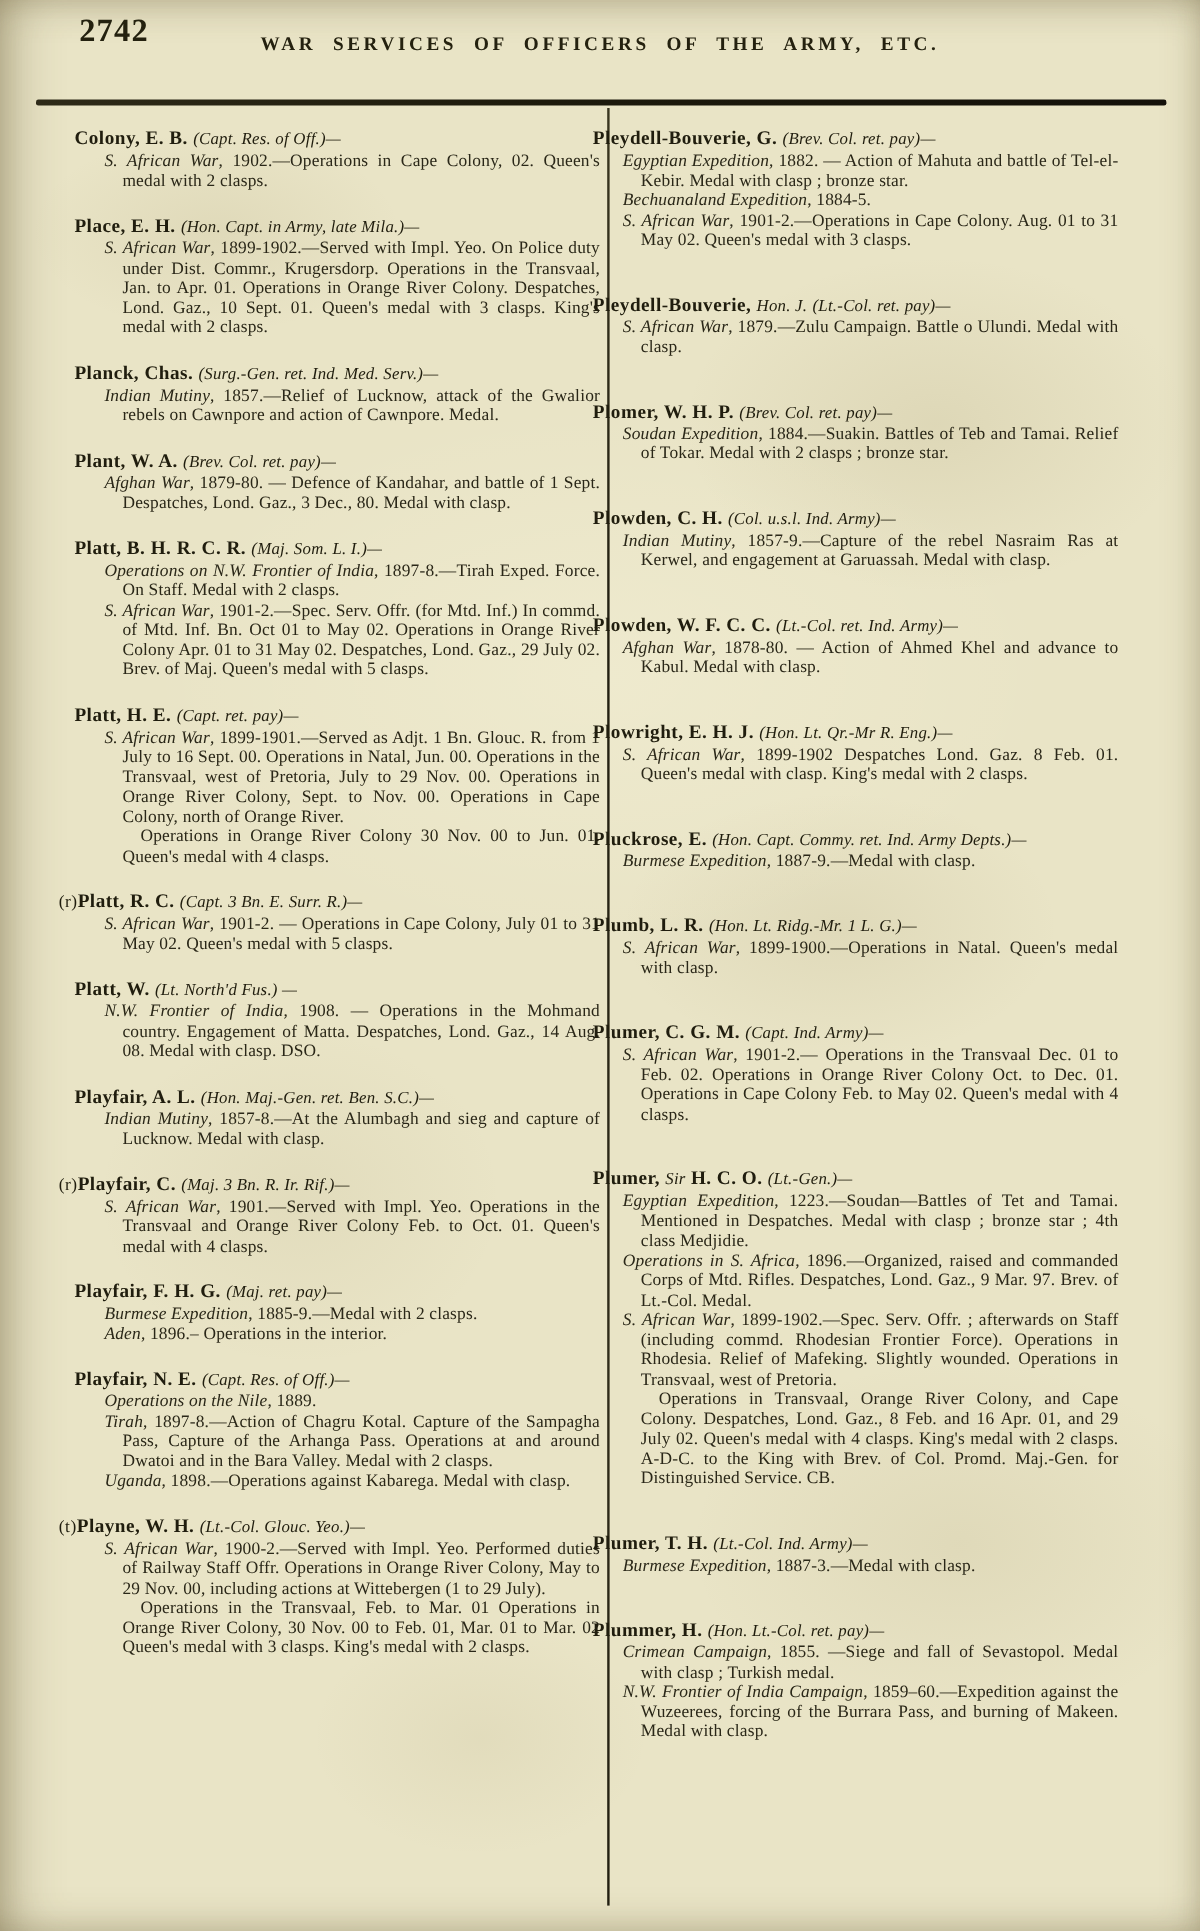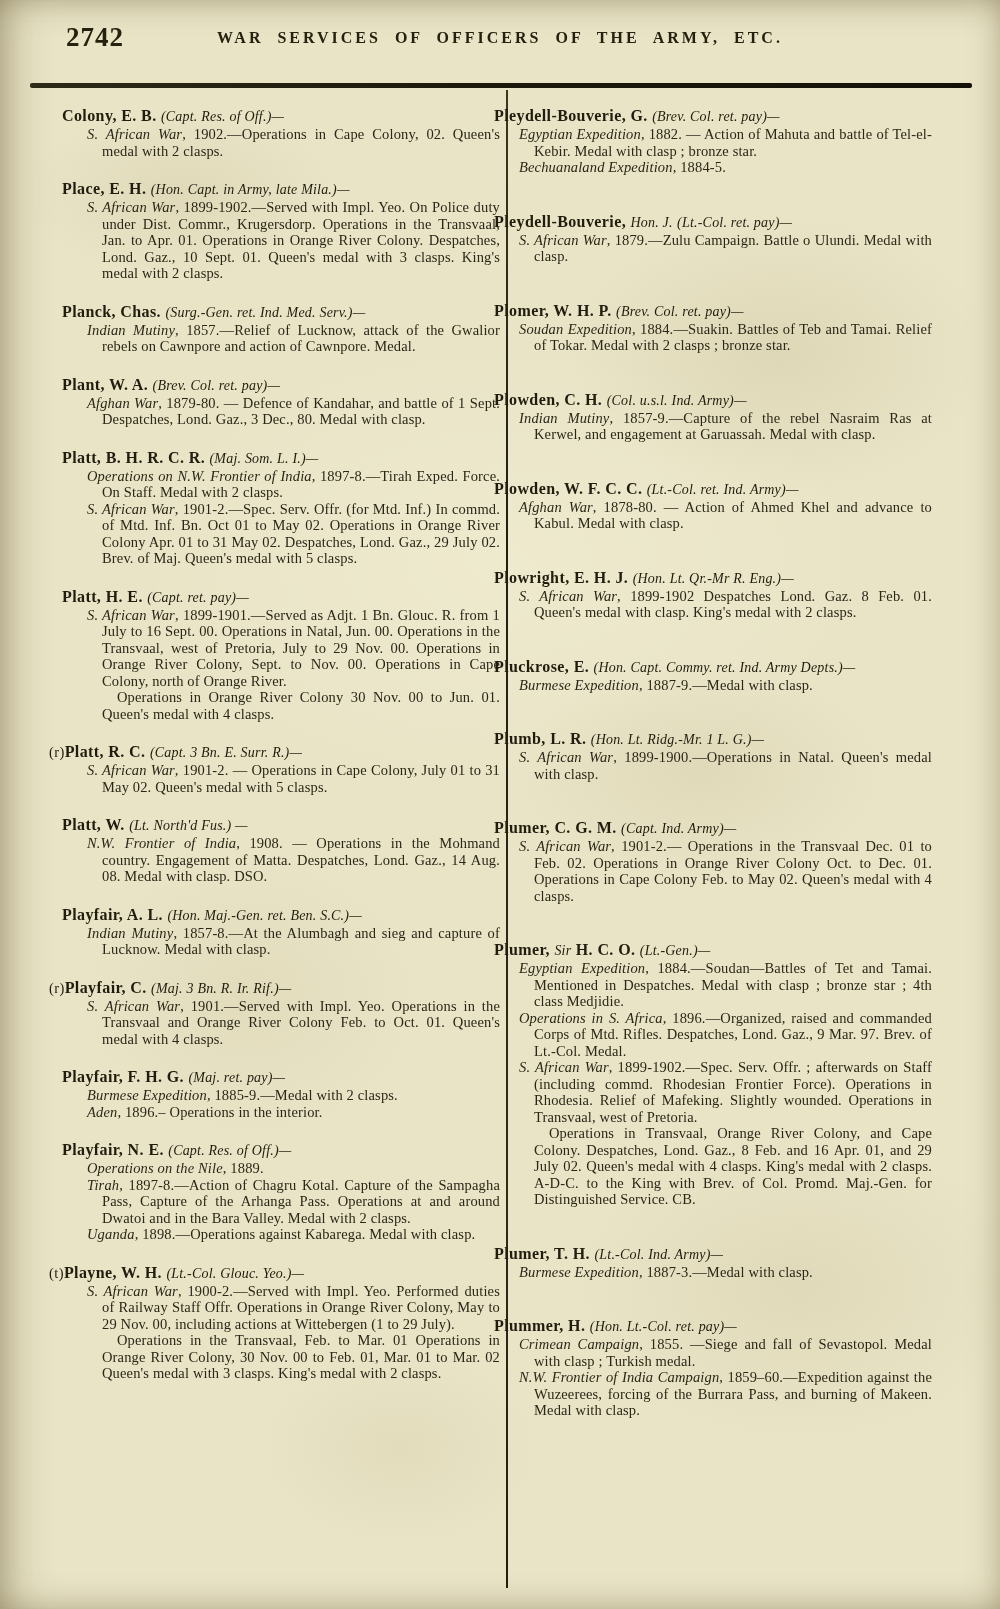--- a/index.html
+++ b/index.html
@@ -22,21 +22,21 @@
       radial-gradient(ellipse 500px 300px at 50% 35%, rgba(255,252,230,0.25), transparent 75%);
     box-shadow:
       inset 28px 0 45px -22px rgba(95,82,45,0.45),
       inset -18px 0 35px -20px rgba(95,82,45,0.30),
       inset 0 18px 35px -18px rgba(95,82,45,0.30),
       inset 0 -18px 35px -18px rgba(95,82,45,0.25);
   }
   .sheet{position:relative;z-index:1;width:100%;height:100%;}
 
   .page-number{
-    position:absolute;top:22px;left:66px;
+    position:absolute;top:10px;left:66px;
     font-size:27px;font-weight:bold;letter-spacing:1px;color:#24210f;
   }
   .page-title{
     position:absolute;top:29px;left:110px;width:780px;text-align:center;
     font-size:16px;font-weight:bold;letter-spacing:3px;word-spacing:7px;color:#24210f;
     white-space:nowrap;
   }
   .header-rule{
     position:absolute;top:83px;left:30px;width:942px;height:5px;
     background:linear-gradient(90deg,#2e2a18 0%,#1d1a0c 45%,#14110a 100%);
@@ -137,20 +137,21 @@
         <div class="entry-head hang-prefix"><span class="prefix">(t)</span><span class="officer-name">Playne, W. H.</span> <span class="officer-rank">(Lt.-Col. Glouc. Yeo.)—</span></div>
         <div class="svc"><span class="campaign">S. African War</span><span>, 1900-2.—Served with Impl. Yeo. Performed duties of Railway Staff Offr. Operations in Orange River Colony, May to 29 Nov. 00, including actions at Wittebergen (1 to 29 July).</span></div>
         <div class="para">Operations in the Transvaal, Feb. to Mar. 01 Operations in Orange River Colony, 30 Nov. 00 to Feb. 01, Mar. 01 to Mar. 02 Queen's medal with 3 clasps. King's medal with 2 clasps.</div>
       </div>
     </div>
   <div class="col col-right" id="col-right">
       <div class="entry">
         <div class="entry-head"><span class="officer-name">Pleydell-Bouverie, G.</span> <span class="officer-rank">(Brev. Col. ret. pay)—</span></div>
         <div class="svc"><span class="campaign">Egyptian Expedition</span><span>, 1882. — Action of Mahuta and battle of Tel-el-Kebir. Medal with clasp ; bronze star.</span></div>
         <div class="svc"><span class="campaign">Bechuanaland Expedition</span><span>, 1884-5.</span></div>
+        <div class="svc"><span class="campaign">S. African War</span><span>, 1901-2.—Operations in Cape Colony. Aug. 01 to 31 May 02. Queen's medal with 3 clasps.</span></div>
       </div>
       <div class="entry">
         <div class="entry-head"><span class="officer-name">Pleydell-Bouverie,</span> <span class="officer-honorific">Hon. J.</span> <span class="officer-rank">(Lt.-Col. ret. pay)—</span></div>
         <div class="svc"><span class="campaign">S. African War</span><span>, 1879.—Zulu Campaign. Battle o Ulundi. Medal with clasp.</span></div>
       </div>
       <div class="entry">
         <div class="entry-head"><span class="officer-name">Plomer, W. H. P.</span> <span class="officer-rank">(Brev. Col. ret. pay)—</span></div>
         <div class="svc"><span class="campaign">Soudan Expedition</span><span>, 1884.—Suakin. Battles of Teb and Tamai. Relief of Tokar. Medal with 2 clasps ; bronze star.</span></div>
       </div>
       <div class="entry">
@@ -172,21 +173,21 @@
       <div class="entry">
         <div class="entry-head"><span class="officer-name">Plumb, L. R.</span> <span class="officer-rank">(Hon. Lt. Ridg.-Mr. 1 L. G.)—</span></div>
         <div class="svc"><span class="campaign">S. African War</span><span>, 1899-1900.—Operations in Natal. Queen's medal with clasp.</span></div>
       </div>
       <div class="entry">
         <div class="entry-head"><span class="officer-name">Plumer, C. G. M.</span> <span class="officer-rank">(Capt. Ind. Army)—</span></div>
         <div class="svc"><span class="campaign">S. African War</span><span>, 1901-2.— Operations in the Transvaal Dec. 01 to Feb. 02. Operations in Orange River Colony Oct. to Dec. 01. Operations in Cape Colony Feb. to May 02. Queen's medal with 4 clasps.</span></div>
       </div>
       <div class="entry">
         <div class="entry-head"><span class="officer-name">Plumer,</span> <span class="officer-honorific">Sir</span> <span class="officer-name">H. C. O.</span> <span class="officer-rank">(Lt.-Gen.)—</span></div>
-        <div class="svc"><span class="campaign">Egyptian Expedition</span><span>, 1884.—Soudan—Battles of Tet and Tamai. Mentioned in Despatches. Medal with clasp ; bronze star ; 4th class Medjidie.</span></div>
+        <div class="svc"><span class="campaign">Egyptian Expedition</span><span>, 1223.—Soudan—Battles of Tet and Tamai. Mentioned in Despatches. Medal with clasp ; bronze star ; 4th class Medjidie.</span></div>
         <div class="svc"><span class="campaign">Operations in S. Africa</span><span>, 1896.—Organized, raised and commanded Corps of Mtd. Rifles. Despatches, Lond. Gaz., 9 Mar. 97. Brev. of Lt.-Col. Medal.</span></div>
         <div class="svc"><span class="campaign">S. African War</span><span>, 1899-1902.—Spec. Serv. Offr. ; afterwards on Staff (including commd. Rhodesian Frontier Force). Operations in Rhodesia. Relief of Mafeking. Slightly wounded. Operations in Transvaal, west of Pretoria.</span></div>
         <div class="para">Operations in Transvaal, Orange River Colony, and Cape Colony. Despatches, Lond. Gaz., 8 Feb. and 16 Apr. 01, and 29 July 02. Queen's medal with 4 clasps. King's medal with 2 clasps. A-D-C. to the King with Brev. of Col. Promd. Maj.-Gen. for Distinguished Service. CB.</div>
       </div>
       <div class="entry">
         <div class="entry-head"><span class="officer-name">Plumer, T. H.</span> <span class="officer-rank">(Lt.-Col. Ind. Army)—</span></div>
         <div class="svc"><span class="campaign">Burmese Expedition</span><span>, 1887-3.—Medal with clasp.</span></div>
       </div>
       <div class="entry">
         <div class="entry-head"><span class="officer-name">Plummer, H.</span> <span class="officer-rank">(Hon. Lt.-Col. ret. pay)—</span></div>

